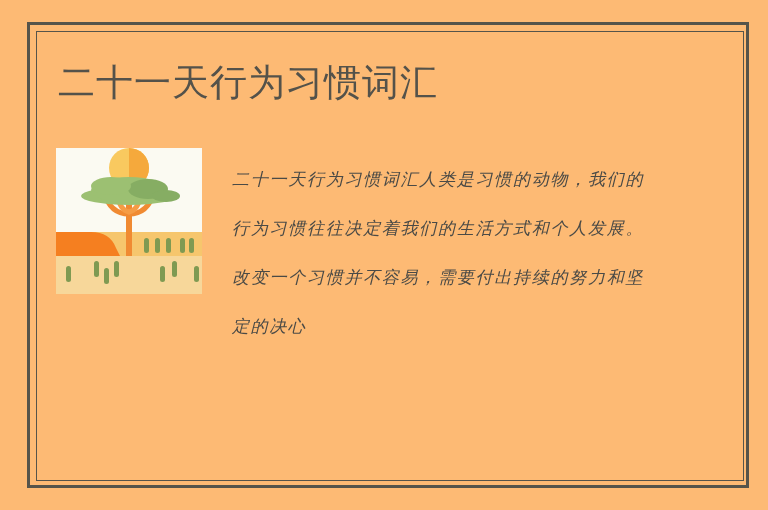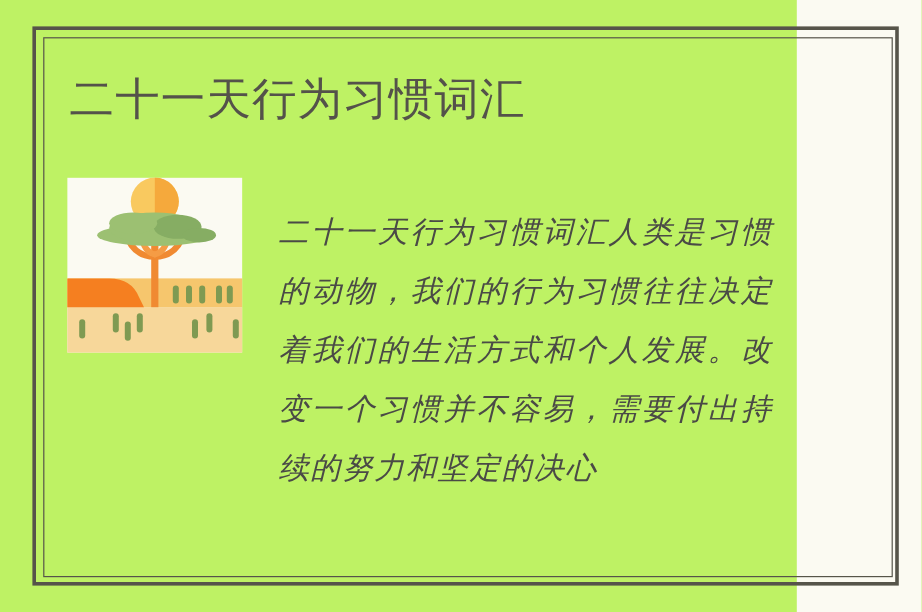--- a/index.html
+++ b/index.html
@@ -8,23 +8,23 @@
   }
   body {
     width: 768px;
     height: 510px;
     background: #fbfaf2;
     font-family: "Liberation Sans", sans-serif;
     overflow: hidden;
   }
   .page {
     position: relative;
-    width: 664px;
+    width: 768px;
     height: 510px;
-    background: #bef264;
+    background: #fdba74;
     box-sizing: border-box;
   }
   
   .frame-outer {
     position: absolute;
     left: 27px;
     top: 22px;
     width: 722px;
     height: 466px;
     border: 3px solid #56544a;
@@ -70,24 +70,24 @@
   }
   .illustration svg {
     display: block;
     width: 146px;
     height: 146px;
   }
   
   .paragraph {
     position: absolute;
     left: 176px;
-    top: 22px;
+    top: 7px;
     width: 412px;
     font-family: "Liberation Serif", "DejaVu Serif", serif;
-    font-size: 25px;
+    font-size: 17px;
     line-height: 49px;
     color: #4a4a46;
     text-align: justify;
     text-justify: inter-character;
     letter-spacing: 1.6px;
     font-style: italic;
   }
 </style>
 </head>
 <body>

